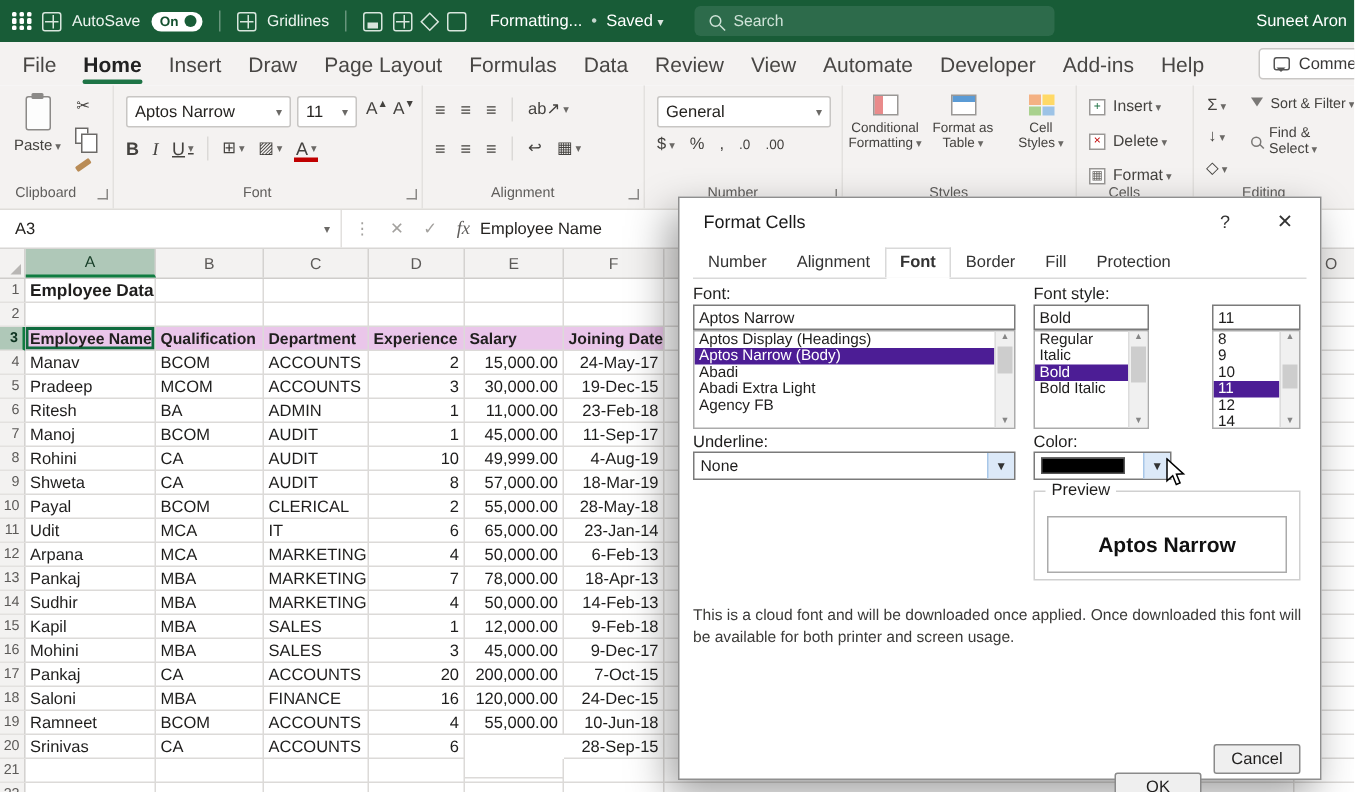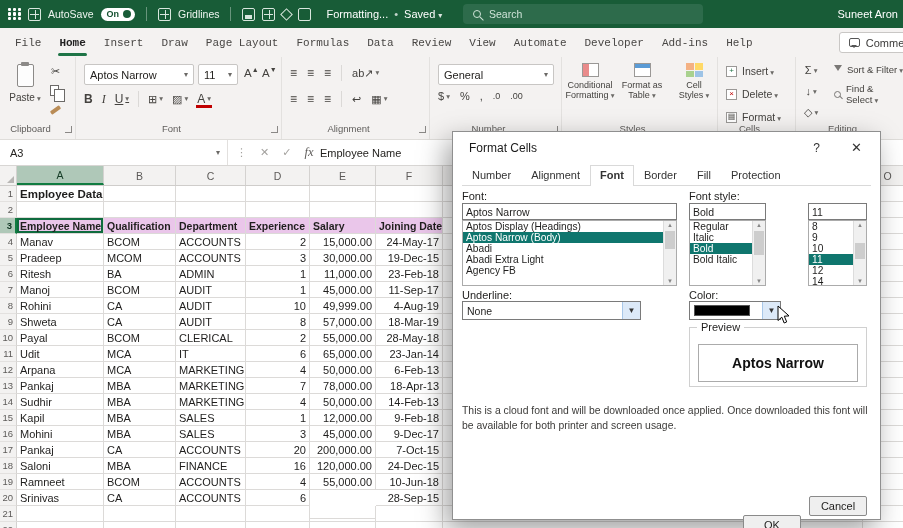--- a/index.html
+++ b/index.html
@@ -26,21 +26,21 @@
   .dd-w::after { content:'▾'; font-size:8px; margin-left:3px; opacity:.85; }
   .search-box { position:absolute; left:463px; top:4px; width:240px; height:20px; background:#2d6b4b; border-radius:4px; display:flex; align-items:center; gap:8px; padding-left:10px; }
   .mag { width:8px; height:8px; border:1.4px solid #cfe3d8; border-radius:50%; position:relative; flex:none; }
   .mag::after { content:''; position:absolute; width:5px; height:1.4px; background:#cfe3d8; transform:rotate(45deg); right:-4px; bottom:-2px; }
   .search-txt { font-size:10.5px; color:#cfe3d8; }
   .user { position:absolute; right:5px; top:0; height:28px; display:flex; align-items:center; font-size:11px; color:#fff; white-space:nowrap; }
 
   
   .menubar { position:absolute; top:28px; left:0; right:0; height:29px; background:#f4f2f1; display:flex; align-items:stretch; padding-left:6px; }
   .menu-items { display:flex; align-items:stretch; }
-  .menu-item { font-size:11px; color:#484644; padding:0 9px; display:flex; align-items:center; position:relative; white-space:nowrap;font-family:Liberation Mono, monospace; }
+  .menu-item { font-size:14px; color:#484644; padding:0 9px; display:flex; align-items:center; position:relative; white-space:nowrap; }
   .menu-item.active { font-weight:bold; color:#222; }
   .menu-item.active::after { content:''; position:absolute; left:8px; right:8px; bottom:1px; height:3px; background:#1e7446; border-radius:2px; }
   .comments-chip { position:absolute; right:-26px; top:4px; height:21px; border:1px solid #c9c7c5; border-radius:3px; background:#fff; display:flex; align-items:center; gap:6px; padding:0 9px; font-size:11px; color:#3b3a39; }
   .bubble { width:11px; height:9px; border:1.3px solid #555; border-radius:2px; position:relative; }
   .bubble::after { content:''; position:absolute; left:1px; bottom:-5px; border:3px solid transparent; border-top-color:#555; }
 
   
   .ribbon { position:absolute; top:57px; left:0; right:0; height:83px; background:#f4f2f1; border-bottom:1px solid #dfddda; display:flex; }
   .rgroup { position:relative; height:100%; border-right:1px solid #e3e1df; flex:none; }
   .rlabel { position:absolute; bottom:5px; left:0; right:14px; text-align:center; font-size:9.5px; color:#5f5d5b; white-space:nowrap; }
@@ -135,21 +135,21 @@
   .dlg-close { position:absolute; right:18px; top:8px; font-size:13px; color:#333; }
   .dlg-tabs { position:absolute; top:33px; left:9px; right:9px; height:21px; display:flex; border-bottom:1px solid #d9d9d9; }
   .tab { padding:3px 9px 0 9px; font-size:11px; color:#333; border:1px solid transparent; border-bottom:none; }
   .tab.active { background:#fff; border-color:#d9d9d9; position:relative; font-weight:bold; }
   .tab.active::after { content:''; position:absolute; bottom:-1px; left:0; right:0; height:1px; background:#fff; }
   .flabel { position:absolute; font-size:11px; color:#1f1e1d; }
   .tinput { position:absolute; height:17px; background:#fff; border:1px solid #7a7a7a; font-size:10.5px; display:flex; align-items:center; padding:0 3px; }
   .listbox { position:absolute; background:#fff; border:1px solid #ababab; overflow:hidden; }
   .litems { position:absolute; left:0; top:0; right:13px; bottom:0; }
   .litem { height:11px; line-height:11px; font-size:10.2px; padding:0 3px; white-space:nowrap; overflow:hidden; color:#1f1e1d; }
-  .litem.sel { background:#0f766e; color:#fff; }
+  .litem.sel { background:#4c1d95; color:#fff; }
   .vsb { position:absolute; top:0; right:0; bottom:0; width:13px; background:#f0f0f0; border-left:1px solid #dcdcdc; }
   .vsb .arr { position:absolute; left:0; right:0; text-align:center; font-size:6px; color:#868686; }
   .vsb .arr.up { top:1px; } .vsb .arr.dn { bottom:1px; }
   .vsb .thumb { position:absolute; left:1px; right:1px; background:#cdcdcd; }
   .combo2 { position:absolute; height:19px; background:#fff; border:1px solid #7a7a7a; display:flex; align-items:center; font-size:10.5px; }
   .combo2 .val { flex:1; padding:0 4px; }
   .ddbtn { width:18px; height:100%; background:#dce9f8; border-left:1px solid #a8c7e8; display:flex; align-items:center; justify-content:center; font-size:8px; color:#333; flex:none; }
   .swatch { width:56px; height:11px; margin-left:4px; border:1px solid #555; }
   .groupbox { position:absolute; border:1px solid #d0d0d0; }
   .gb-label { position:absolute; top:-7px; left:7px; background:#fff; padding:0 4px; font-size:11px; color:#1f1e1d; }
@@ -704,21 +704,21 @@
           <div class="litem">14</div>
         </div>
       <div class="vsb">
           <span class="arr up">▲</span>
           <div class="thumb" style="top:22px; height:16px;"></div>
           <span class="arr dn">▼</span>
         </div>
     </div>
 
     <span class="flabel" style="left:9px; top:157px;">Underline:</span>
-    <div class="combo2" style="left:9px; top:169px; width:179px;">
+    <div class="combo2" style="left:9px; top:169px; width:215px;">
       <span class="val">None</span>
       <span class="ddbtn">▼</span>
     </div>
 
     <span class="flabel" style="left:236px; top:157px;">Color:</span>
     <div class="combo2" style="left:236px; top:169px; width:92px;">
       <span class="swatch" style="background: rgb(0, 0, 0);"></span>
       <span class="ddbtn" style="margin-left:auto;">▼</span>
     </div>
 

